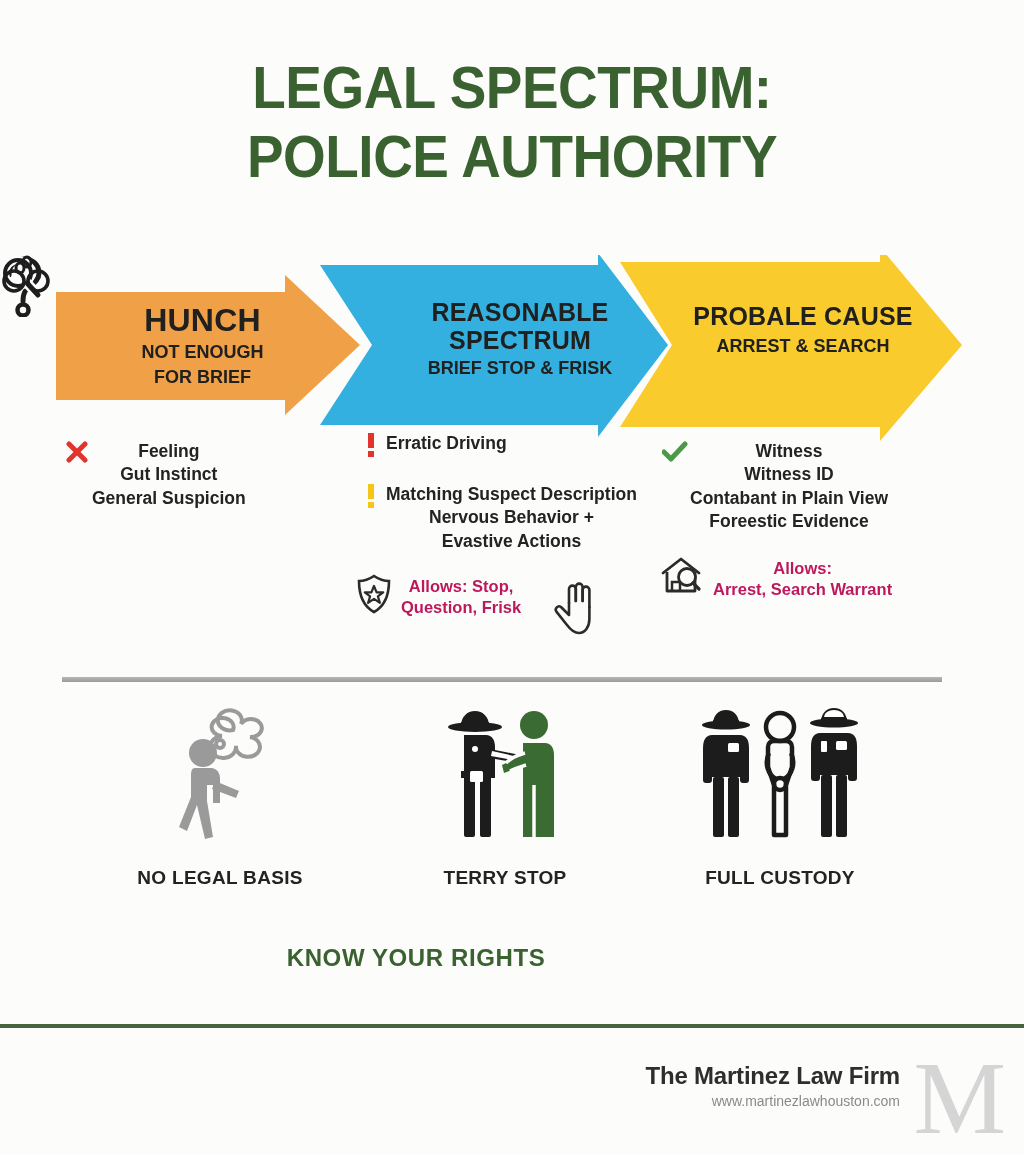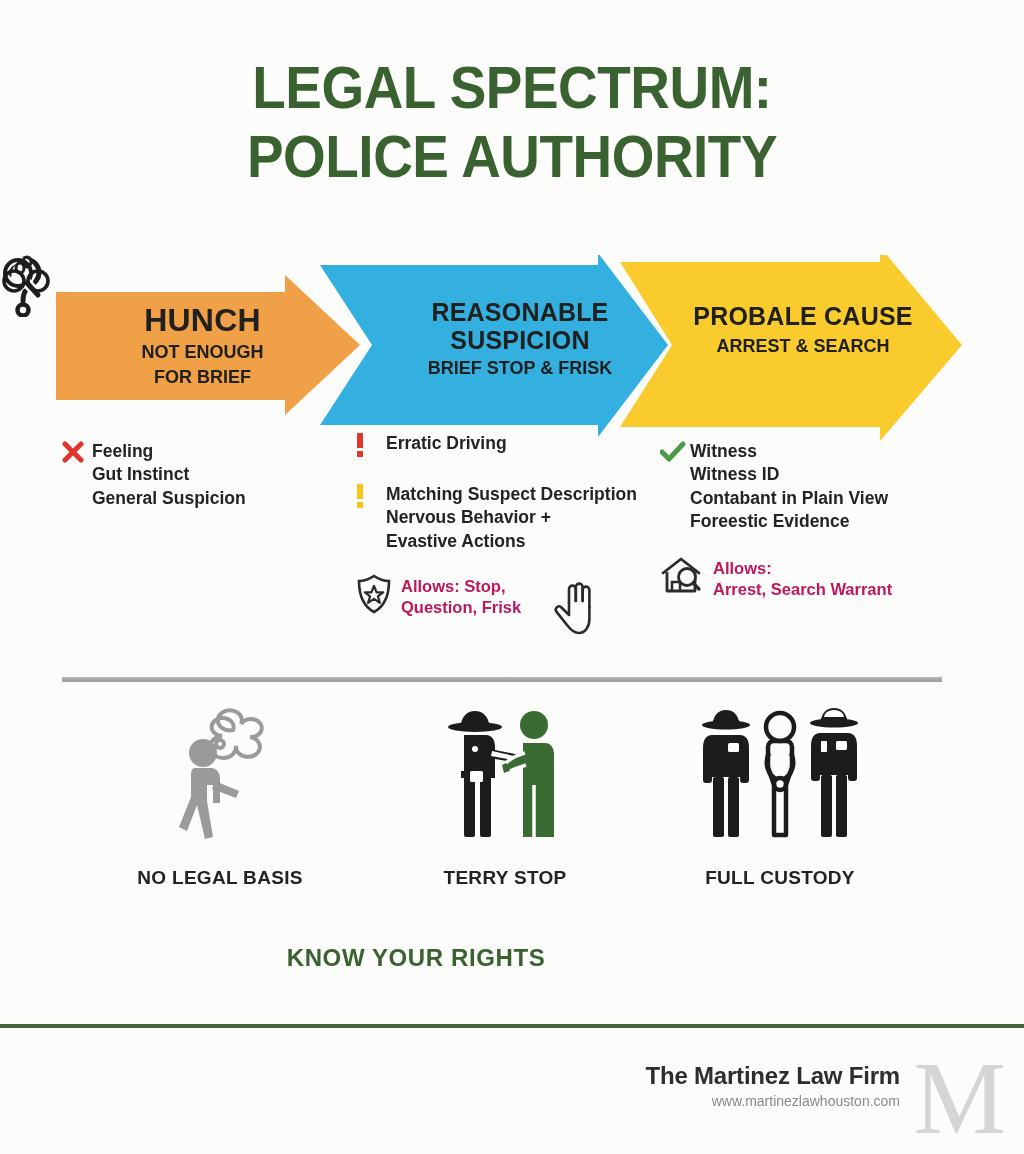--- a/index.html
+++ b/index.html
@@ -44,21 +44,21 @@
   #rs-text .a-sub{font-size:18px;line-height:1.18;margin-top:4px;}
   #rs-icon{position:absolute;left:357px;top:58px;}
 
   
   #pc-text{left:688px;top:48px;width:230px;}
   #pc-text .a-title{font-size:25px;line-height:1.1;}
   #pc-text .a-sub{font-size:18px;line-height:1.18;margin-top:5px;}
   #pc-icon{position:absolute;left:650px;top:70px;}
 
   
-  .col{position:absolute;}
+  .col{position:absolute;text-align:center;}
   #col1{left:62px;top:440px;width:290px;}
   #col2{left:356px;top:432px;width:300px;}
   #col3{left:660px;top:440px;width:300px;}
 
   .lgroup{display:flex;align-items:flex-start;margin-bottom:16px;}
   .lmark{flex:0 0 auto;width:30px;padding-top:1px;}
   .litems{font-weight:bold;font-size:17.5px;line-height:1.33;color:#232323;}
   .litems div{white-space:nowrap;}
 
   .allows{display:flex;align-items:flex-start;}
@@ -123,21 +123,21 @@
 
   <svg id="rs-icon" width="44" height="46" viewBox="0 0 44 46">
     <circle cx="18" cy="18" r="13" fill="none" stroke="#ffffff" stroke-width="8"></circle>
     <circle cx="18" cy="18" r="13" fill="none" stroke="#1e1e1e" stroke-width="4"></circle>
     <line x1="27" y1="28" x2="38" y2="40" stroke="#ffffff" stroke-width="10" stroke-linecap="round"></line>
     <line x1="27" y1="28" x2="38" y2="40" stroke="#1e1e1e" stroke-width="5" stroke-linecap="round"></line>
   </svg>
 
   <div id="rs-text" class="arrowtxt">
     <div class="a-title">REASONABLE</div>
-    <div class="a-title">SUSPICION</div>
+    <div class="a-title">SPECTRUM</div>
     <div class="a-sub">BRIEF STOP &amp; FRISK</div>
   </div>
 
   <svg id="pc-icon" width="52" height="40" viewBox="0 0 52 40">
     <circle cx="14" cy="26" r="10" fill="none" stroke="#1e1e1e" stroke-width="3.6"></circle>
     <circle cx="38" cy="26" r="10" fill="none" stroke="#1e1e1e" stroke-width="3.6"></circle>
     <ellipse cx="20" cy="13" rx="4" ry="5" fill="none" stroke="#1e1e1e" stroke-width="3"></ellipse>
     <ellipse cx="27" cy="7" rx="4" ry="5" fill="none" stroke="#1e1e1e" stroke-width="3"></ellipse>
   </svg>
 

